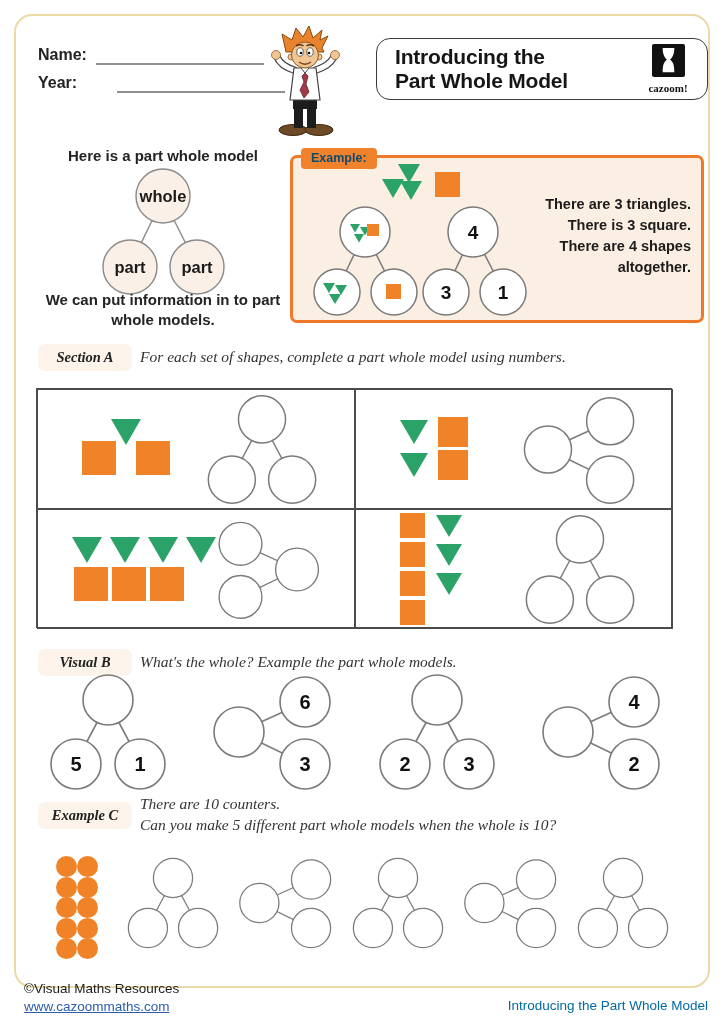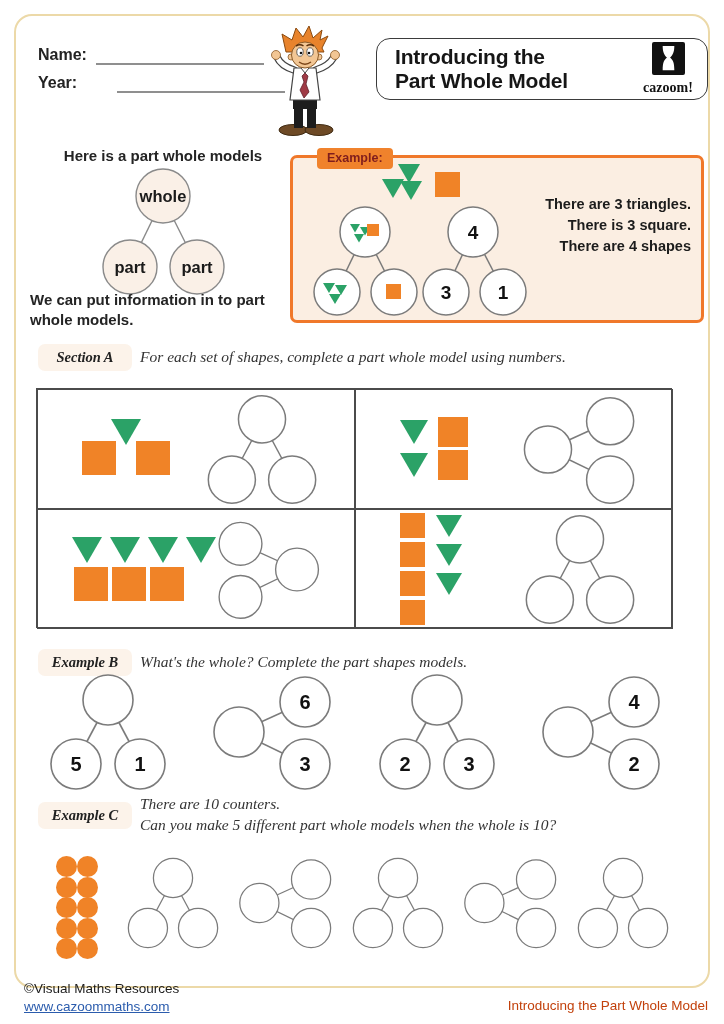--- a/index.html
+++ b/index.html
@@ -13,35 +13,35 @@
   .field-row { position:absolute; left:38px; display:flex; }
   .field-label { font-weight:bold; font-size:16px; color:#232323; width:58px; }
   .field-line { display:inline-block; width:168px; height:17px; border-bottom:2px solid #8f8f8f; }
 
   
   .title-box { position:absolute; left:347px; top:38px; width:332px; height:62px;
     border:1.6px solid #3b3b3b; border-radius:14px; background:#fff;
     display:flex; align-items:center; padding:0 10px 0 18px; box-sizing:border-box;margin-left:29px; }
   .title-text { flex:1; font-weight:bold; font-size:21px; line-height:1.16; color:#161616; letter-spacing:-0.2px; }
   .logo { width:58px; text-align:center; }
-  .logo-text { font-family:"Liberation Serif",serif; font-weight:bold; font-size:14px; color:#111; margin-top:1px; }
+  .logo-text { font-family:"Liberation Serif",serif; font-weight:bold; font-size:11px; color:#111; margin-top:1px; }
 
   .mascot { position:absolute; left:264px; top:24px; }
 
   
   .intro-heading { position:absolute; left:38px; top:147px; width:250px; text-align:center;
     font-weight:bold; font-size:15px; color:#242424; }
   .intro-model { position:absolute; left:78px; top:166px; }
-  .intro-caption { position:absolute; left:30px; top:290px; width:266px; 
+  .intro-caption { position:absolute; left:30px; top:290px; width:266px; text-align:center;
     font-weight:bold; font-size:15px; line-height:1.3; color:#242424; }
 
   
   .example-box { position:absolute; left:290px; top:155px; width:414px; height:168px;
     border:3px solid #F0782A; border-radius:7px; background:#FBEEE2; box-sizing:border-box; }
-  .example-tab { position:absolute; left:24px; top:-10px; background:#F0822C; color:#7f1d1d;
+  .example-tab { position:absolute; left:8px; top:-10px; background:#F0822C; color:#0c4a6e;
     font-weight:bold; font-size:12.5px; padding:3px 10px 4px; border-radius:4px; }
   .example-cluster { position:absolute; left:82px; top:6px; width:95px; height:46px; }
   .example-caption { position:absolute; right:10px; top:36px; width:186px; text-align:right;
     font-weight:bold; font-size:14.5px; line-height:1.45; color:#1c1c1c; }
   .ex-model { position:absolute; top:46px; }
   .ex-model-shapes { left:12px; }
   .ex-model-numbers { left:120px; }
 
   
   .sq { position:absolute; background:#F08327; }
@@ -90,21 +90,21 @@
 
   
   .counters { position:absolute; left:56px; top:856px; width:42px; display:grid;
     grid-template-columns:21px 21px; grid-auto-rows:20.5px; }
   .counter { width:21px; height:21px; border-radius:50%; background:#F08327; }
   .rowC { position:absolute; left:118px; top:856px; width:560px; display:flex; justify-content:space-between; align-items:center; }
 
   
   .footer-left { position:absolute; left:24px; top:980px; font-size:13.5px; color:#1c1c1c; line-height:1.33; }
   .footer-link { color:#2B5CAD; text-decoration:underline; cursor:pointer; }
-  .footer-right { position:absolute; right:16px; top:998px; font-size:13.5px; color:#c2410c; }
+  .footer-right { position:absolute; right:16px; top:998px; font-size:13.5px; color:#0369a1; }
 </style>
 </head>
 <body>
 
 <div id="page">
   <div class="page-border"></div>
 
   <div class="field-row" style="top:46px;">
     <span class="field-label">Name:</span>
     <span class="field-line"></span>
@@ -149,21 +149,21 @@
     </div>
     <div class="logo">
       <svg width="33" height="33" viewBox="0 0 34 34">
         <rect width="34" height="34" rx="2" fill="#111"></rect>
         <path d="M11 4 H23 C23 10.5 21.2 13.5 18.6 16 C21.5 18.5 23 21 23 29 H11 C11 21 12.5 18.5 15.4 16 C12.8 13.5 11 10.5 11 4 Z" fill="#fff"></path>
       </svg>
       <div class="logo-text">cazoom!</div>
     </div>
   </div>
 
-  <div class="intro-heading">Here is a part whole models</div>
+  <div class="intro-heading">Here is a part whole model</div>
   <svg class="intro-model" width="170" height="130" viewBox="0 0 170 130">
     <line x1="85" y1="32" x2="52" y2="100"></line>
     <line x1="85" y1="32" x2="119" y2="100"></line>
     <circle cx="85" cy="30" r="27"></circle>
     <circle cx="52" cy="101" r="27"></circle>
     <circle cx="119" cy="101" r="27"></circle>
     <text x="85" y="36">whole</text>
     <text x="52" y="107">part</text>
     <text x="119" y="107">part</text>
   </svg>
@@ -203,20 +203,21 @@
       <circle cx="90" cy="88" r="23"></circle>
       <text x="60" y="35">4</text>
       <text x="33" y="95">3</text>
       <text x="90" y="95">1</text>
     </svg>
 
     <div class="example-caption">
       <div>There are 3 triangles.</div>
       <div>There is 3 square.</div>
       <div>There are 4 shapes</div>
+      <div>altogether.</div>
     </div>
   </div>
 
   <div class="section-label" style="top:344px;">Section A</div>
   <div class="section-instruction" style="top:348px;">For each set of shapes, complete a part whole model using numbers.</div>
 
   <div class="gridA">
 
     <div class="cellA">
       <div class="shapeblock" style="width:88px; height:60px;">
@@ -281,22 +282,22 @@
       <svg class="pwm pwm-a" viewBox="0 0 140 120">
         <line x1="70" y1="30" x2="38" y2="90"></line>
           <line x1="70" y1="30" x2="102" y2="90"></line>
         <circle cx="70" cy="28" r="25"></circle>
         <circle cx="38" cy="92" r="25"></circle>
         <circle cx="102" cy="92" r="25"></circle>
       </svg>
     </div>
   </div>
 
-  <div class="section-label" style="top:649px;">Example B</div>
-  <div class="section-instruction" style="top:653px;">What's the whole? Complete the part shapes models.</div>
+  <div class="section-label" style="top:649px;">Visual B</div>
+  <div class="section-instruction" style="top:653px;">What's the whole? Example the part whole models.</div>
 
   <div class="rowB">
     <svg class="pwm pwm-b" viewBox="0 0 140 120">
       <line x1="70" y1="30" x2="38" y2="90"></line>
         <line x1="70" y1="30" x2="102" y2="90"></line>
       <circle cx="70" cy="28" r="25"></circle>
       <circle cx="38" cy="92" r="25"></circle>
       <circle cx="102" cy="92" r="25"></circle>
       <text x="70" y="35"></text>
       <text x="38" y="99">5</text>

